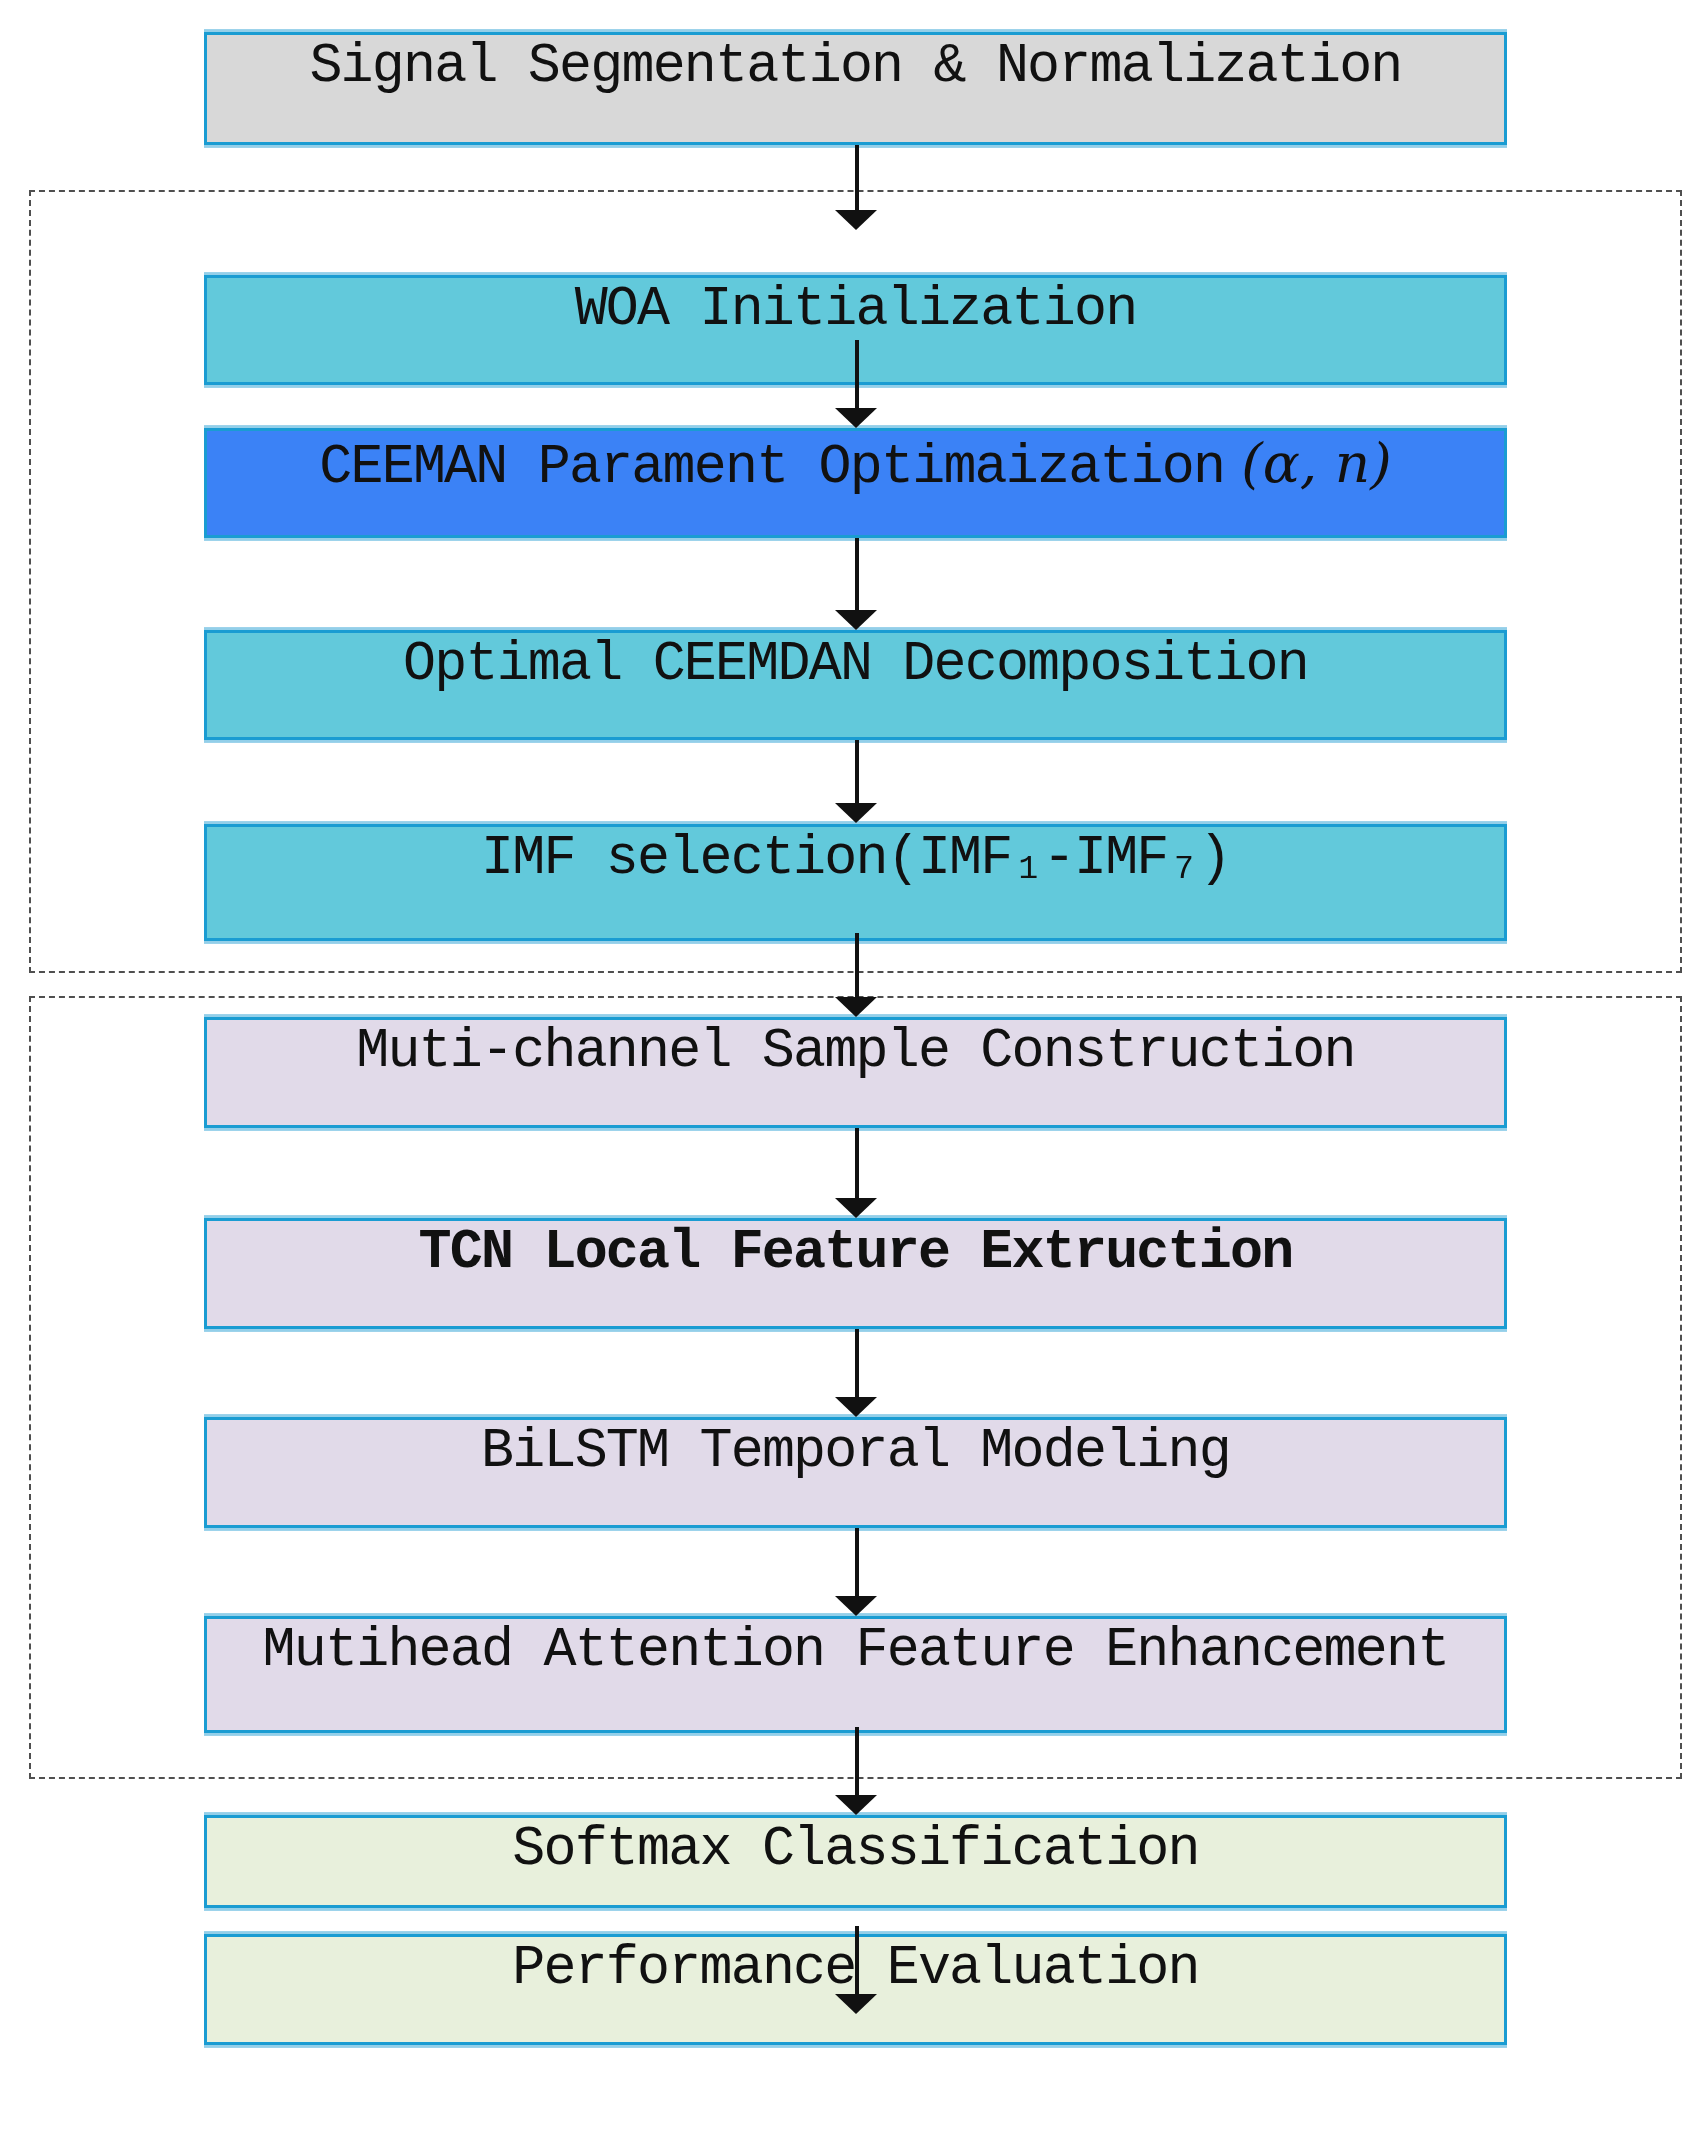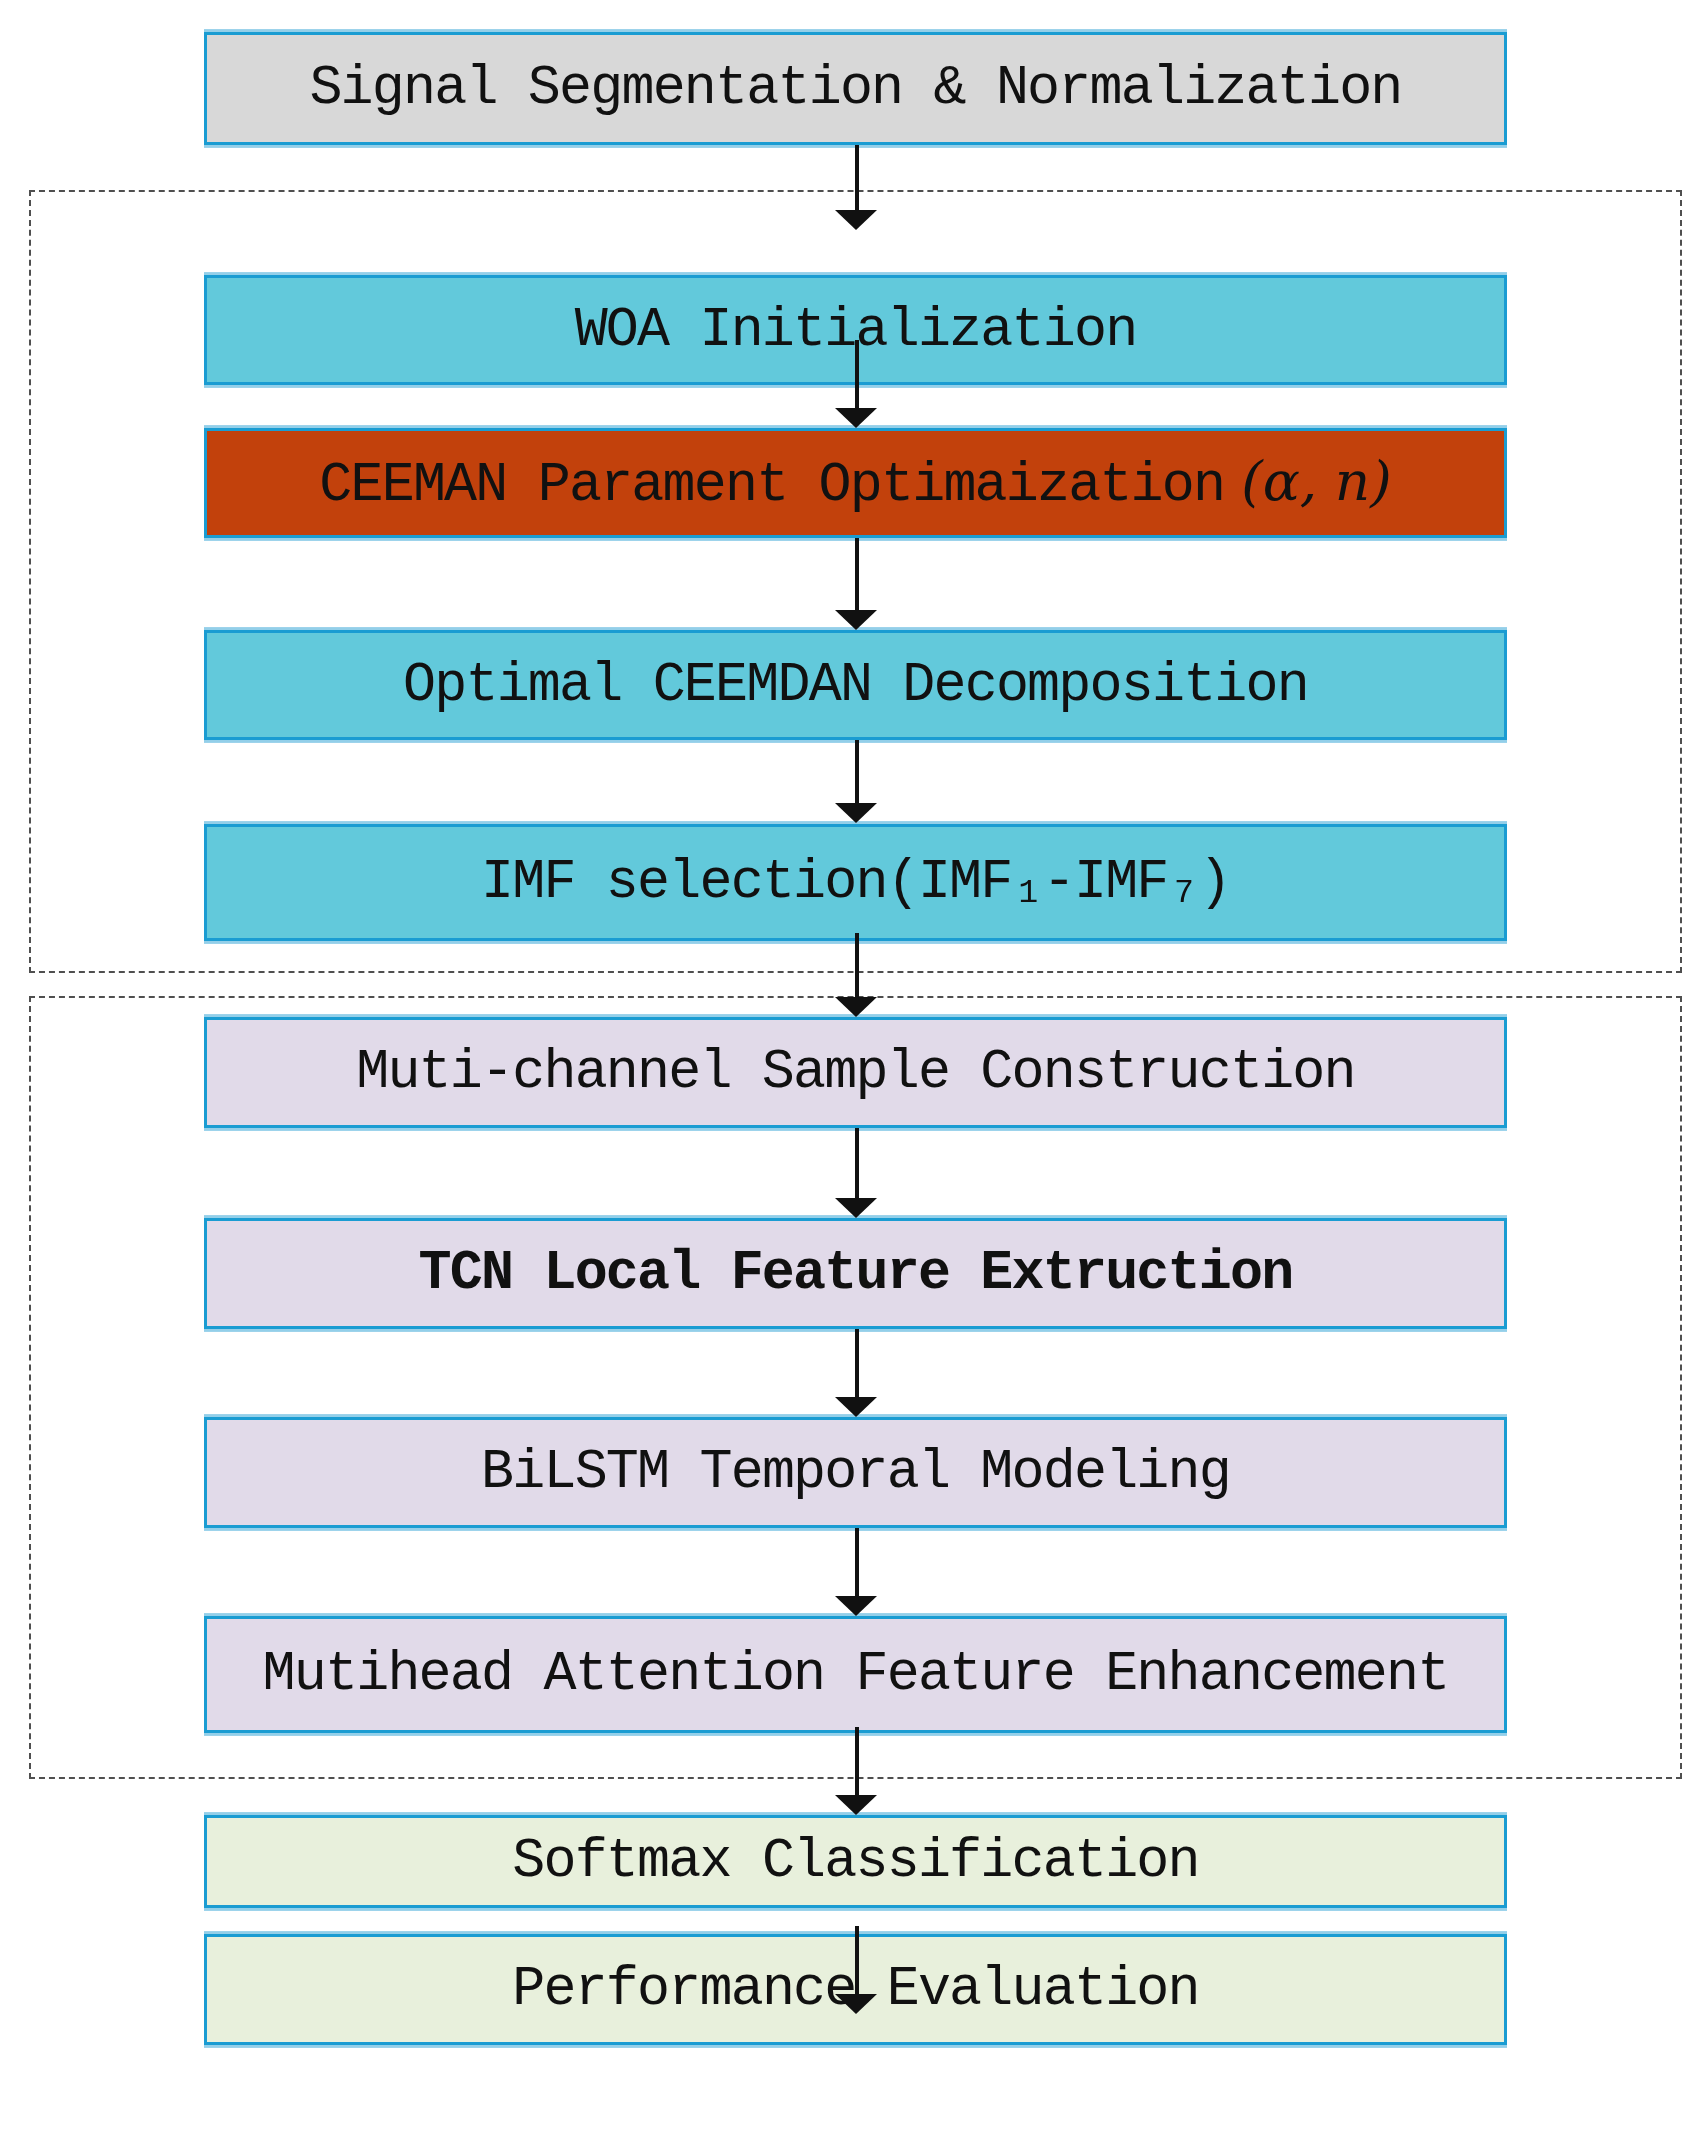--- a/index.html
+++ b/index.html
@@ -28,21 +28,20 @@
   }
   .group.g1{left:29px;top:190px;width:1653px;height:783px;}
   .group.g2{left:29px;top:996px;width:1653px;height:783px;}
   .box{
     position:absolute;
     left:204px;
     width:1303px;
     border:3.6px solid var(--box-border);
     box-shadow:0 -2.9px 0 0 var(--box-border-light),0 2.9px 0 0 var(--box-border-light);
     display:flex;
-    align-items:center;
     justify-content:center;
     z-index:2;
   }
   .box-label{
     font-size:55px;
     letter-spacing:-1.8px;
     white-space:nowrap;
     color:var(--text);
   }
   .math{
@@ -94,21 +93,21 @@
 
   <div class="box" style="top: 230px; height: 110px; background: rgb(98, 201, 219); margin-top: 45px;">
     <span class="box-label">WOA Initialization</span>
   </div>
 
   <div class="arrow" style="top:340px;height:88px">
     <span class="line"></span>
     <span class="head"></span>
   </div>
 
-  <div class="box" style="top: 428px; height: 110px; background: #c2410c;">
+  <div class="box" style="top: 428px; height: 110px; background: #3b82f6;">
     <span class="box-label"><span>CEEMAN Parament Optimaization</span><span class="math">(α, n)</span></span>
   </div>
 
   <div class="arrow" style="top:538px;height:92px">
     <span class="line"></span>
     <span class="head"></span>
   </div>
 
   <div class="box" style="top: 630px; height: 110px; background: rgb(98, 201, 219);">
     <span class="box-label">Optimal CEEMDAN Decomposition</span>

